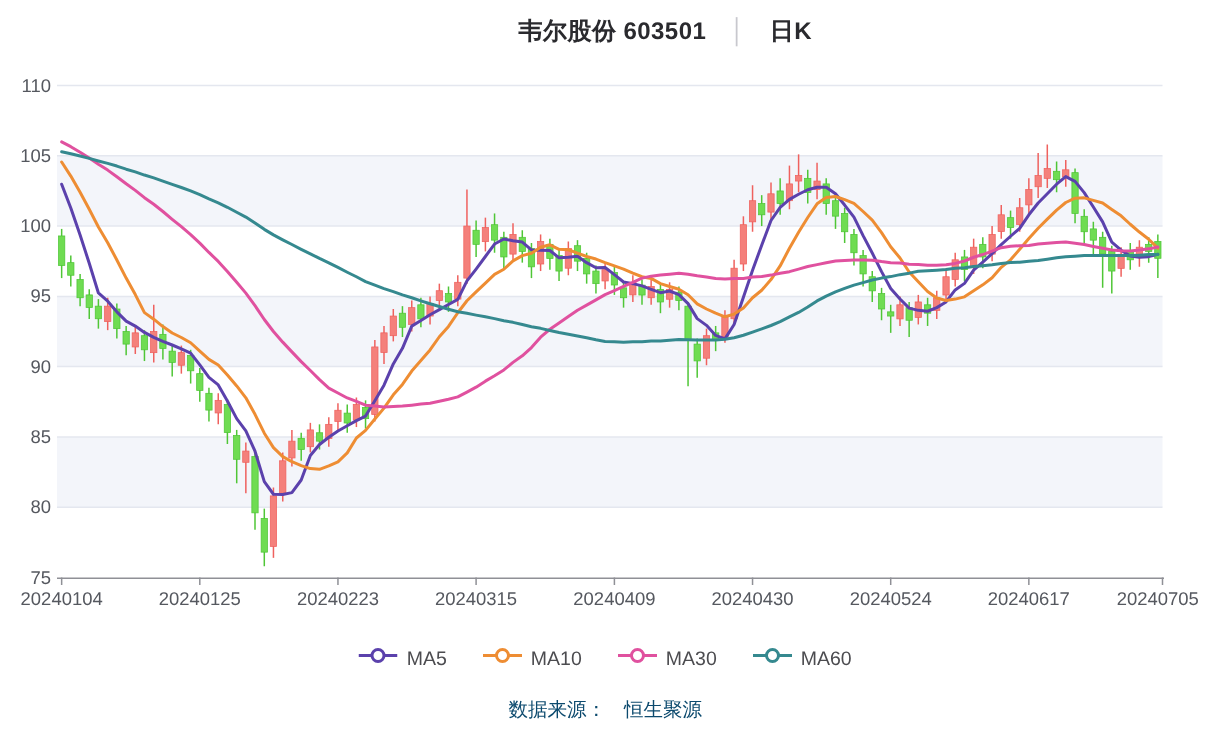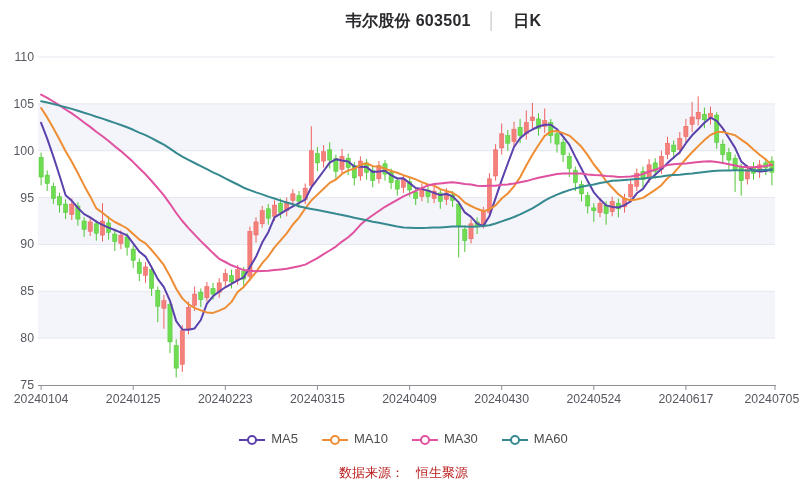--- a/index.html
+++ b/index.html
@@ -6,23 +6,23 @@
   body{font-family:"Liberation Sans","DejaVu Sans",sans-serif;}
   .fig{position:relative;width:807px;height:491px;background:#fff;overflow:hidden;}
   .title{position:absolute;top:11px;left:0;width:100%;text-align:center;
          font-size:16px;font-weight:600;color:#2a2a2e;letter-spacing:0.3px;padding-left:40px;}
   .title .sep{color:#c8c8ce;margin:0 16px;font-weight:400;}
   #chart-svg{position:absolute;top:0;left:0;}
   .axis-text{font-size:12.3px;fill:#55585f;}
   .legend{position:absolute;top:431px;left:0;width:100%;display:flex;
           justify-content:center;align-items:center;gap:24px;
           font-size:13px;color:#4c4c50;}
-  .legend-item{display:inline-flex;align-items:flex-end;gap:6px;cursor:pointer;}
+  .legend-item{display:inline-flex;align-items:flex-start;gap:6px;cursor:pointer;}
   .footer{position:absolute;top:464px;left:0;width:100%;text-align:center;
-          font-size:13px;color:#b91c1c;}
+          font-size:13px;color:#0c4a6e;}
   .footer .src{margin-left:12px;}
 </style>
 </head>
 <body>
 
 <div class="fig">
 
   <div class="title">
     <span>韦尔股份 603501</span><span class="sep">│</span><span>日K</span>
   </div>

